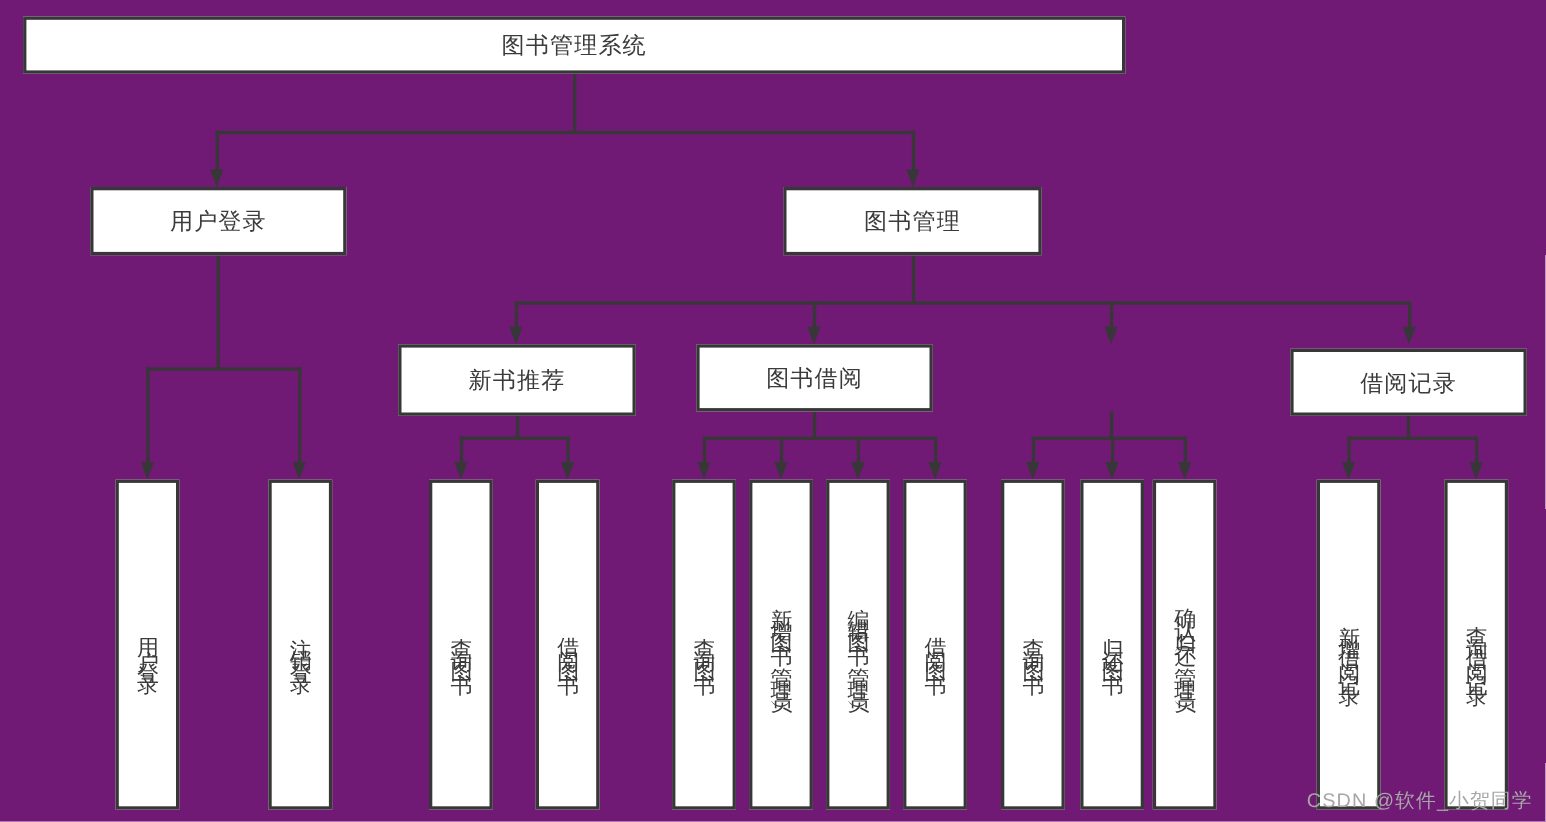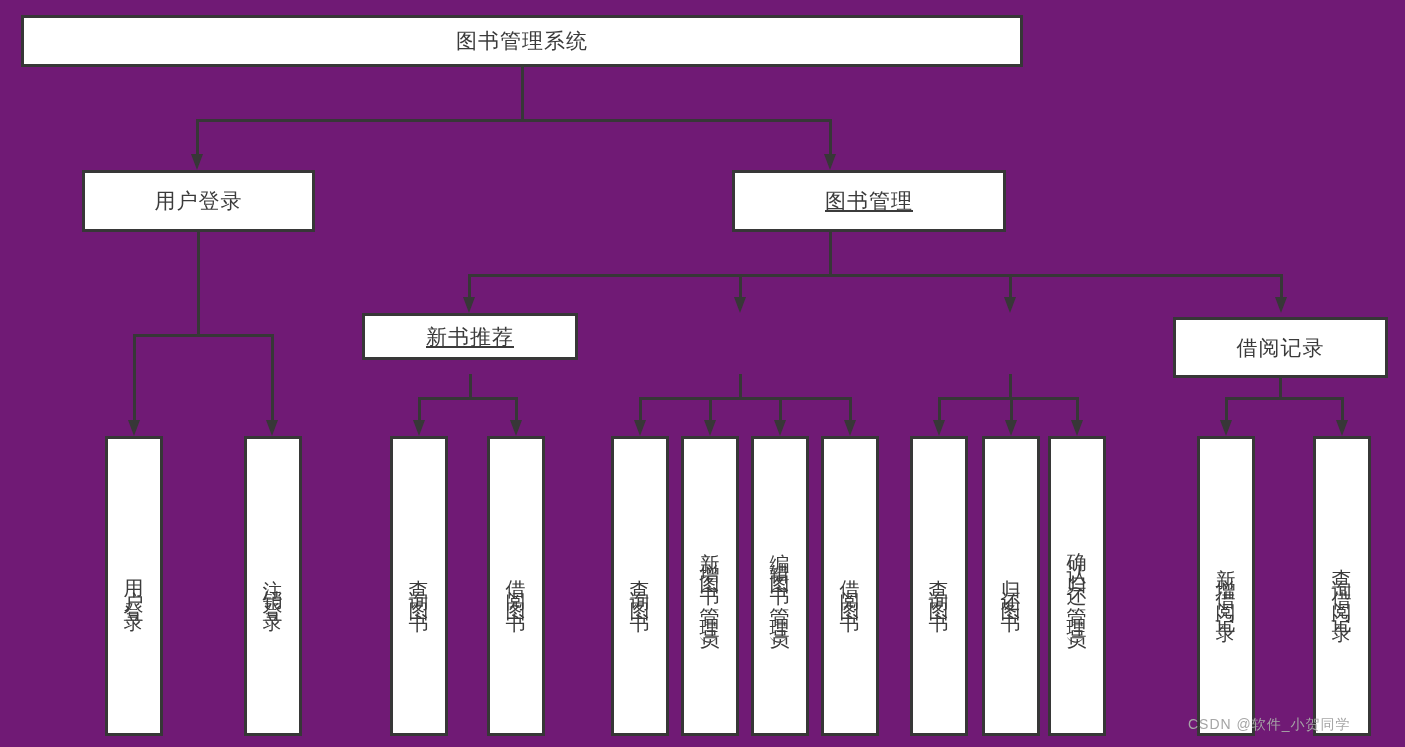--- a/index.html
+++ b/index.html
@@ -38,21 +38,21 @@
   .vl{position:absolute;width:3px;background:var(--line);z-index:1;}
   .hl{position:absolute;height:3px;background:var(--line);z-index:1;}
   .arrow{
     position:absolute;width:0;height:0;z-index:1;
     border-left:6px solid transparent;
     border-right:6px solid transparent;
     border-top:16px solid var(--line);
   }
   .watermark{
     position:absolute;left:1188px;top:716px;
-    font-size:14px;color:var(--wm);letter-spacing:1px;
+    font-size:18px;color:var(--wm);letter-spacing:1px;
     z-index:5;white-space:nowrap;
   }
 </style>
 </head>
 <body>
 
 <div class="canvas">
 
   <div class="vl" style="left:521px;top:67px;height:54px;"></div>
   <div class="hl" style="left:196px;top:119px;width:636px;"></div>
@@ -113,26 +113,29 @@
   <div class="vl" style="left:1341px;top:397px;height:25px;"></div>
   <div class="arrow" style="left:1336px;top:420px;"></div>
 
   <div class="node" style="left:21px;top:15px;width:1002px;height:52px;">
     <span>图书管理系统</span>
   </div>
 
   <div class="node" style="left:82px;top:170px;width:233px;height:62px;">
     <span>用户登录</span>
   </div>
-  <div class="node" style="left:732px;top:170px;width:274px;height:62px;text-decoration:underline;">
+  <div class="node" style="left:712px;top:170px;width:235px;height:62px;">
     <span>图书管理</span>
   </div>
 
-  <div class="node" style="left:362px;top:313px;width:216px;height:47px;text-decoration:underline;">
+  <div class="node" style="left:362px;top:313px;width:216px;height:65px;">
     <span>新书推荐</span>
+  </div>
+  <div class="node" style="left:633px;top:313px;width:215px;height:61px;">
+    <span>图书借阅</span>
   </div>
   <div class="node" style="left:1173px;top:317px;width:215px;height:61px;">
     <span>借阅记录</span>
   </div>
 
   <div class="leaf" style="left:105px;">
     <span class="vtext">用户登录</span>
   </div>
   <div class="leaf" style="left:244px;">
     <span class="vtext">注销登录</span>

